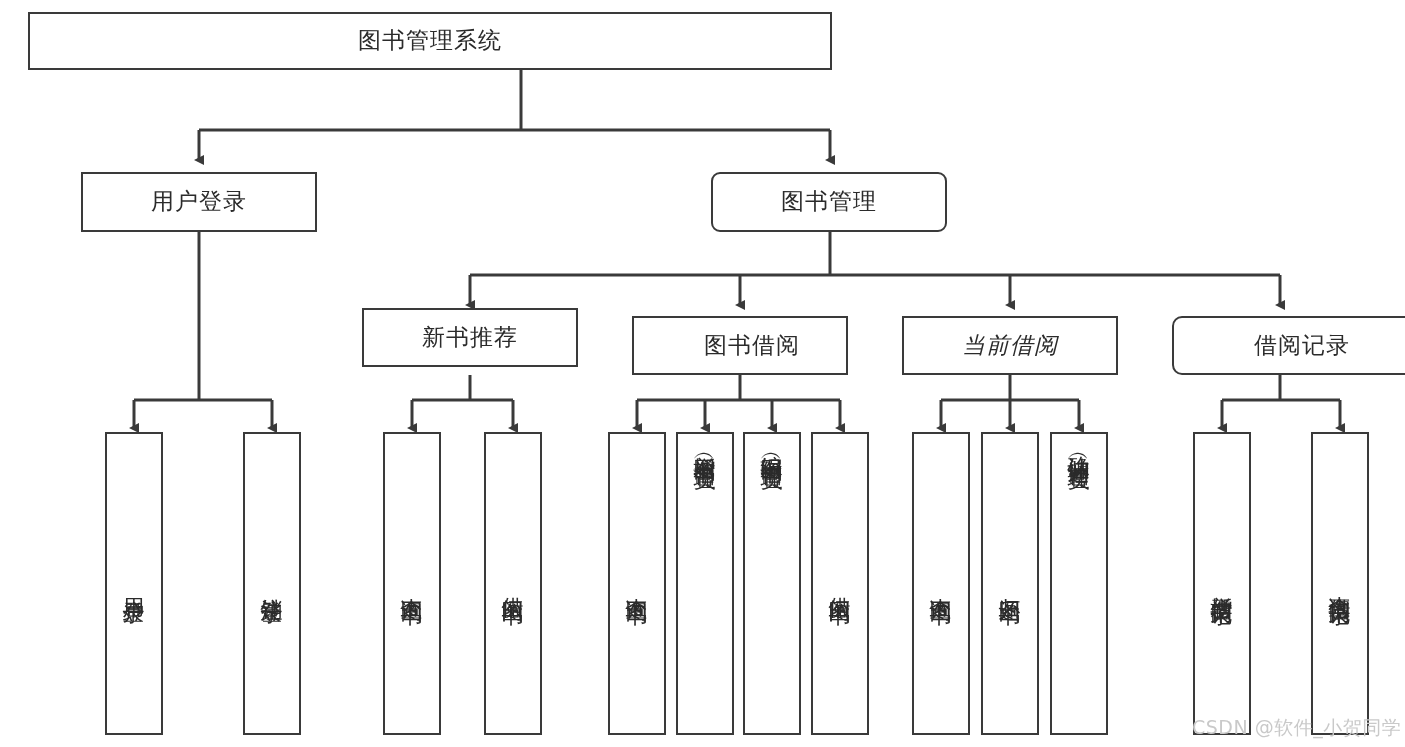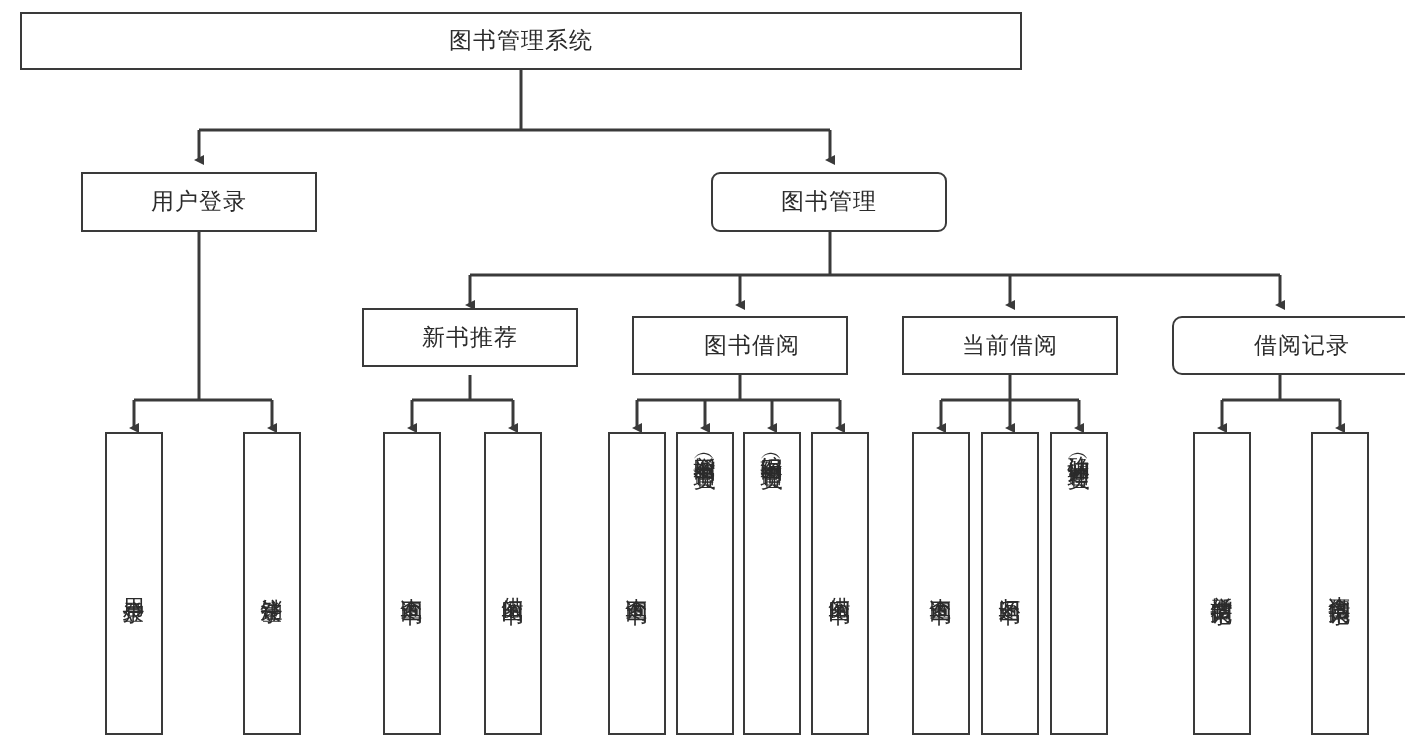--- a/index.html
+++ b/index.html
@@ -113,38 +113,38 @@
       <path d="M1010,400 L1010,428" marker-end="url(#arrow)"></path>
       <path d="M1079,400 L1079,428" marker-end="url(#arrow)"></path>
 
       <path d="M1280,375 L1280,400"></path>
       <path d="M1222,400 L1340,400"></path>
       <path d="M1222,400 L1222,428" marker-end="url(#arrow)"></path>
       <path d="M1340,400 L1340,428" marker-end="url(#arrow)"></path>
     </g>
   </svg>
 
-  <div class="node root" style="left:20px;top:12px;width:1002px;height:58px;">
+  <div class="node root" style="left:28px;top:12px;width:804px;height:58px;">
     <span class="lbl">图书管理系统</span>
   </div>
 
   <div class="node h" style="left:81px;top:172px;width:236px;height:60px;">
     <span class="lbl">用户登录</span>
   </div>
   <div class="node h" style="left:711px;top:172px;width:236px;height:60px;border-radius:9px;">
     <span class="lbl">图书管理</span>
   </div>
 
   <div class="node h" style="left:362px;top:308px;width:216px;height:59px;">
     <span class="lbl">新书推荐</span>
   </div>
   <div class="node h" style="left:632px;top:316px;width:216px;height:59px;padding-left:24px;">
     <span class="lbl">图书借阅</span>
   </div>
-  <div class="node h" style="left:902px;top:316px;width:216px;height:59px;">
+  <div class="node h" style="left:902px;top:316px;width:216px;height:59px;font-style:italic;">
     <span class="lbl">当前借阅</span>
   </div>
   <div class="node h" style="left:1172px;top:316px;width:260px;height:59px;border-radius:10px;">
     <span class="lbl">借阅记录</span>
   </div>
 
   <div class="node leaf" style="left:105px;top:432px;width:58px;height:303px;">
     <span class="vwrap">
       <span class="lbl">用户登录</span>
     </span>
@@ -207,14 +207,15 @@
     <span class="vwrap">
       <span class="lbl">新增借阅记录</span>
     </span>
   </div>
   <div class="node leaf" style="left:1311px;top:432px;width:58px;height:303px;">
     <span class="vwrap">
       <span class="lbl">查询借阅记录</span>
     </span>
   </div>
 
+  <div class="watermark" style="left:1192px;top:715px;">CSDN @软件_小贺同学</div>
 
 </div>
 
 </body></html>

